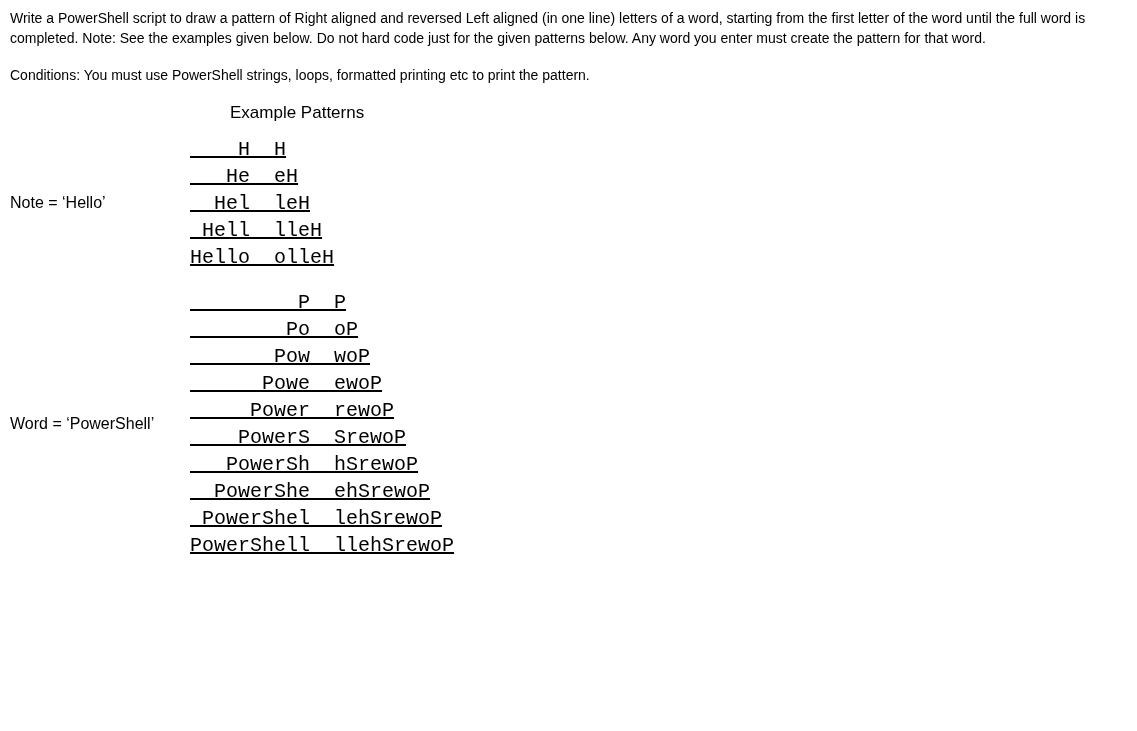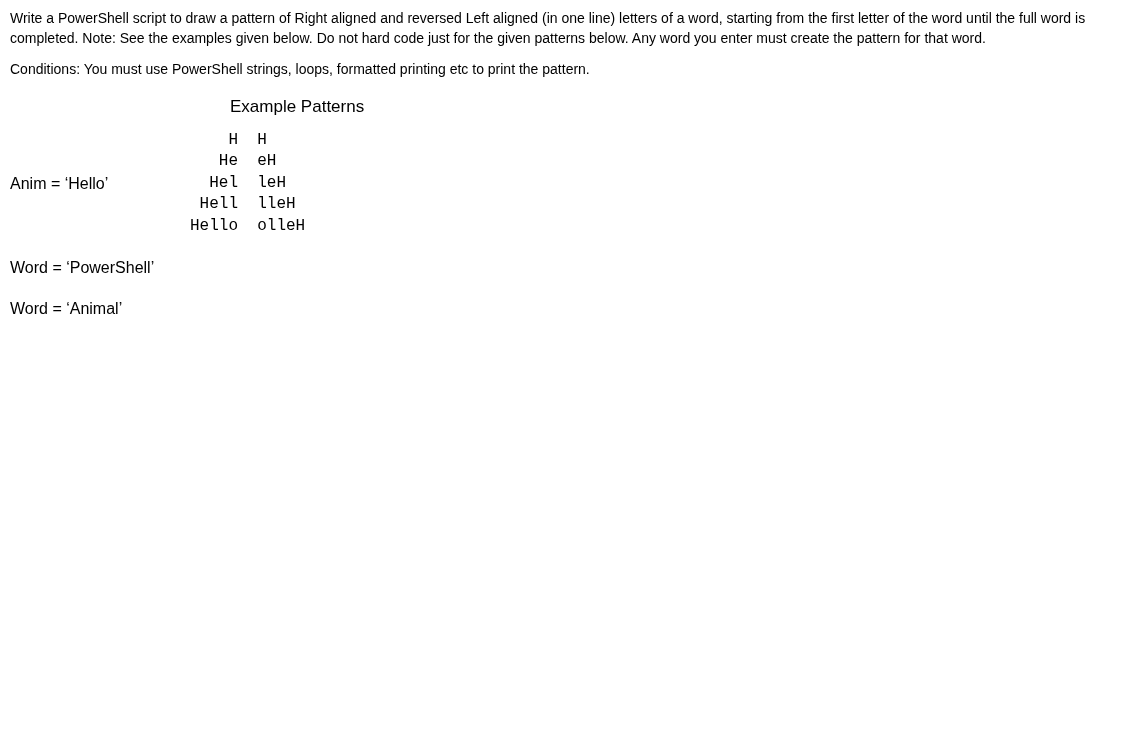--- a/index.html
+++ b/index.html
@@ -9,21 +9,21 @@
     }
     body {
       font-family: Arial, Helvetica, sans-serif;
       font-size: 14px;
       color: #000;
       background: #fff;
       padding: 8px 10px;
       line-height: 1.45;
     }
     .problem-text {
-      margin-bottom: 10px;
+      margin-bottom: 16px;
     }
     .conditions {
       margin-bottom: 12px;
     }
     .example-heading {
       font-size: 17px;
       margin-left: 220px;
       margin-bottom: 10px;
       margin-top: 16px;
     }
@@ -32,40 +32,50 @@
       align-items: center;
       margin-bottom: 18px;
     }
     .word-label {
       width: 180px;
       flex-shrink: 0;
       font-size: 16px;
     }
     .pattern-output {
       font-family: "Consolas", "Menlo", "Courier New", monospace;
-      font-size: 16px;
+      font-size: 20px;
       white-space: pre;
       line-height: 1.35;
+      text-decoration: underline;
     }
   </style>
 </head>
 <body>
 
 <div class="problem-text">Write a PowerShell script to draw a pattern of Right aligned and reversed Left aligned (in one line) letters of a word, starting from the first letter of the word until the full word is completed. Note: See the examples given below. Do not hard code just for the given patterns below. Any word you enter must create the pattern for that word.</div>
 <div class="conditions">Conditions: You must use PowerShell strings, loops, formatted printing etc to print the pattern.</div>
 <div class="example-heading">Example Patterns</div>
 
 <div class="pattern-block">
-  <div class="word-label">Anim = ‘Hello’</div>
+  <div class="word-label">Note = ‘Hello’</div>
   <div class="pattern-output">    H  H
    He  eH
   Hel  leH
  Hell  lleH
 Hello  olleH</div>
 </div>
 
 <div class="pattern-block">
   <div class="word-label">Word = ‘PowerShell’</div>
+  <div class="pattern-output">         P  P
+        Po  oP
+       Pow  woP
+      Powe  ewoP
+     Power  rewoP
+    PowerS  SrewoP
+   PowerSh  hSrewoP
+  PowerShe  ehSrewoP
+ PowerShel  lehSrewoP
+PowerShell  llehSrewoP</div>
 </div>
 
 <div class="pattern-block">
-  <div class="word-label">Word = ‘Animal’</div>
 </div>
 
 </body></html>

